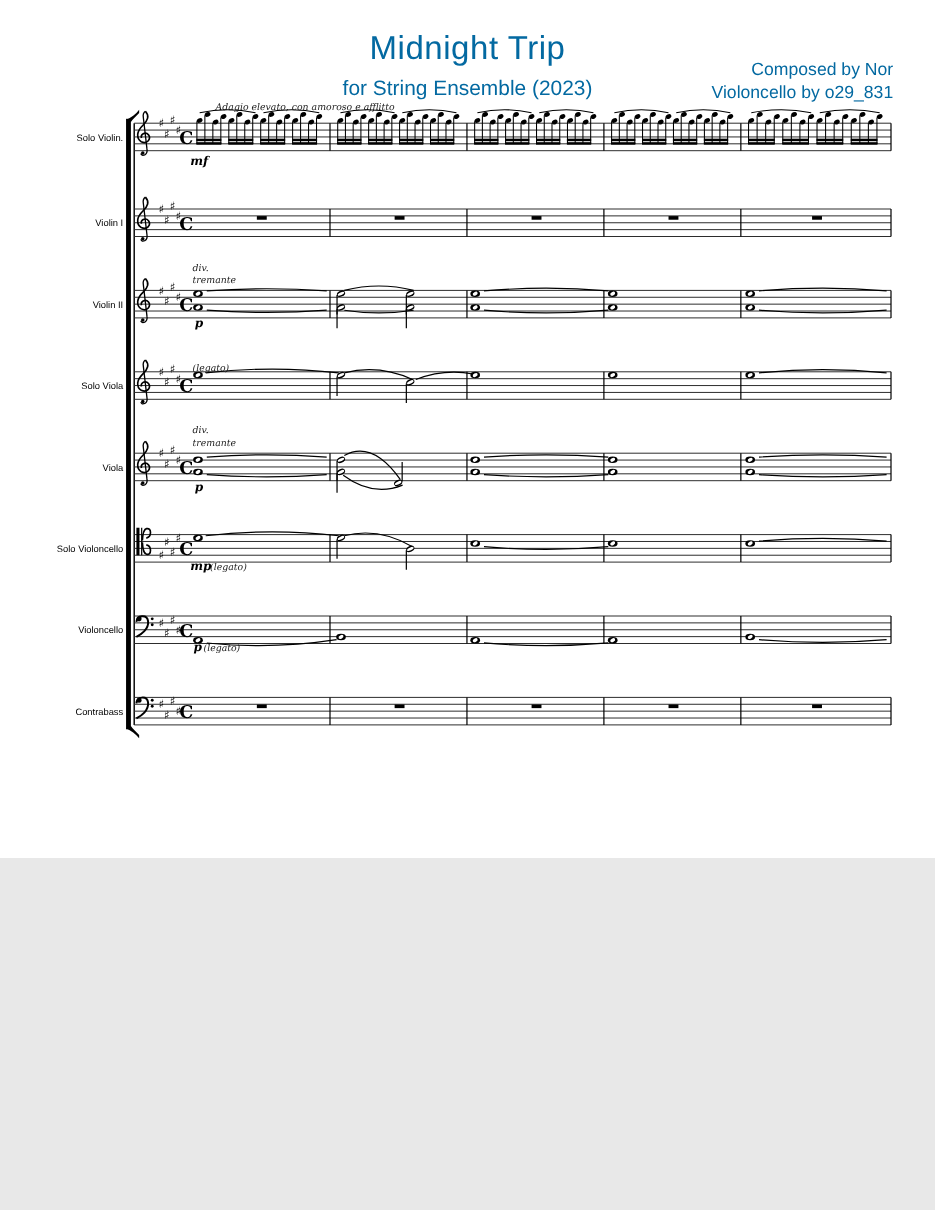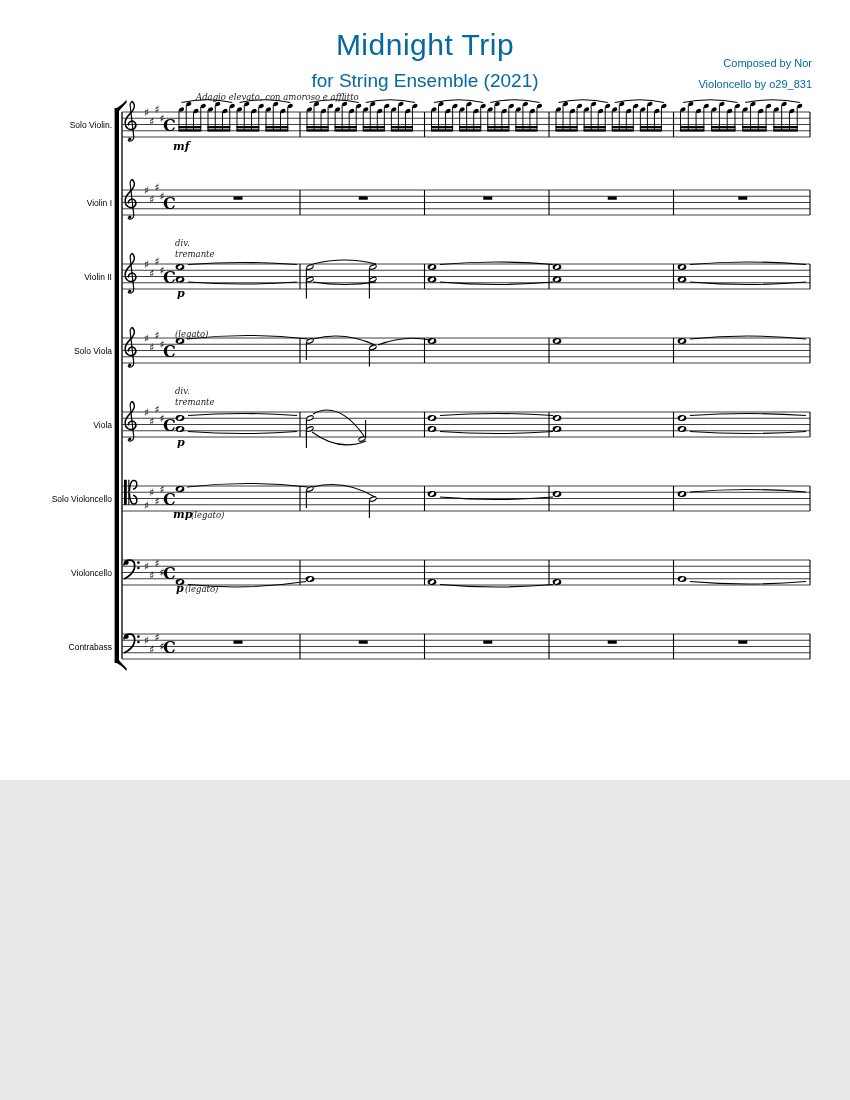--- a/index.html
+++ b/index.html
@@ -1,36 +1,36 @@
 <!DOCTYPE html>
 <html><head>
 <meta charset="utf-8">
 <style>
   html,body{margin:0;padding:0;background:#e8e8e8;}
   .page{position:relative;width:850px;height:780px;background:#ffffff;overflow:hidden;
         font-family:"Liberation Sans",sans-serif;color:#0369a1;}
   .title{position:absolute;top:28px;left:0;right:0;text-align:center;
          font-size:30px;font-weight:400;letter-spacing:0.5px;}
   .subtitle{position:absolute;top:70px;left:0;right:0;text-align:center;font-size:19px;}
-  .credits{position:absolute;top:53px;right:38px;text-align:right;font-size:11px;line-height:21px;}
+  .credits{position:absolute;top:53px;right:38px;text-align:right;font-size:16px;line-height:21px;}
   #score-svg{position:absolute;left:0;top:0;}
   
   .sharp{font:10.5px "DejaVu Sans",sans-serif;fill:#000;}
   .timesig{font:700 16px "DejaVu Serif",serif;fill:#000;}
   .inst{font:8.5px "Liberation Sans",sans-serif;fill:#000;}
   .tempo{font:italic 8.5px "DejaVu Serif",serif;fill:#1a1a1a;}
   .expr{font:italic 8.5px "DejaVu Serif",serif;fill:#1a1a1a;}
   .dyn{font:italic 700 11px "DejaVu Serif",serif;fill:#000;}
 </style>
 </head>
 <body>
 
 <div class="page">
   <div class="title">Midnight Trip</div>
-  <div class="subtitle">for String Ensemble (2021)</div>
+  <div class="subtitle">for String Ensemble (2023)</div>
   <div class="credits">
     <div>Composed by Nor</div>
     <div>Violoncello by o29_831</div>
   </div>
   <svg id="score-svg" width="850" height="1100" viewBox="0 0 850 1100" xmlns="http://www.w3.org/2000/svg">
       <rect x="114.6" y="108" width="4.4" height="555" fill="#000"></rect>
       <path d="M114.6 109 C119 107 123.5 103.8 126.5 99.8 L126.5 102.8 C123 106.6 120.6 108.6 119 111 Z" fill="#000"></path>
       <path d="M114.6 662 C119 664 123.5 667.2 126.5 671.2 L126.5 668.2 C123 664.4 120.6 662.4 119 660 Z" fill="#000"></path>
       <line x1="122" y1="112" x2="122" y2="659" stroke="#000" stroke-width="1.3"></line>
       <g>

